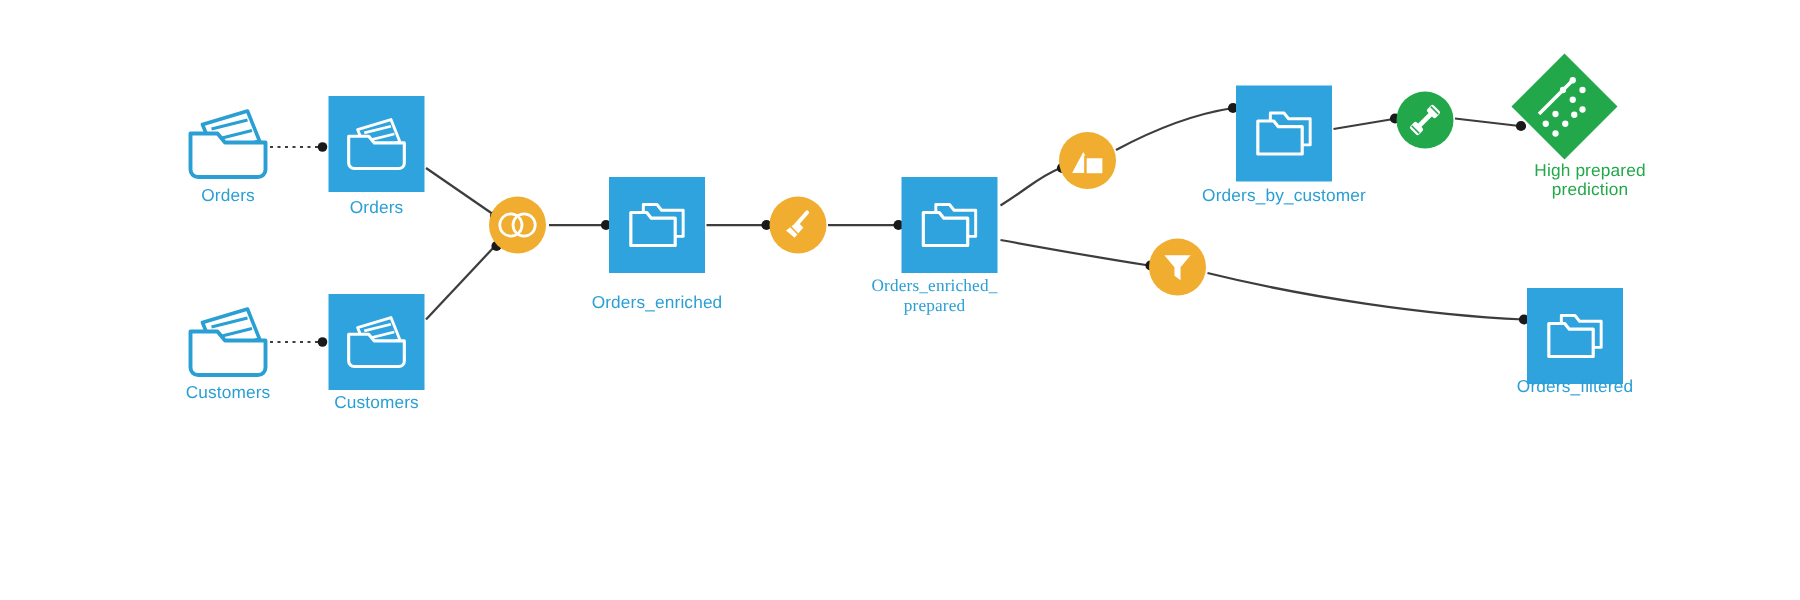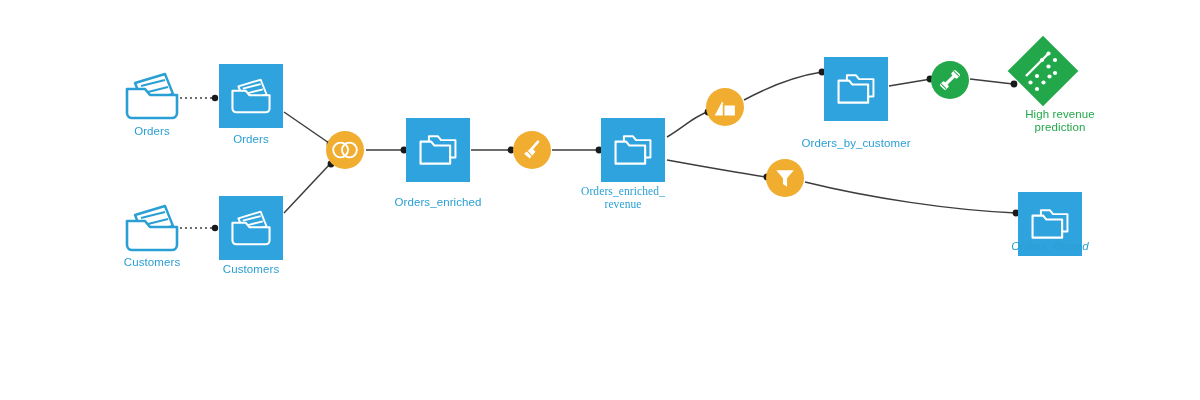--- a/index.html
+++ b/index.html
@@ -122,37 +122,37 @@
 </div>
 
 <div class="node ds-box" style="left:601px;top:118px;background:#2fa3dd;">
   <svg width="44" height="40" viewBox="0 0 58 52">
     <path d="M17 8 H29 L33 13 H52 V36 H17 Z" fill="#2fa3dd" stroke="#ffffff" stroke-width="2.6" stroke-linejoin="round"></path>
     <path d="M6 15 H20 L24 20 H45 V44 H6 Z" fill="#2fa3dd" stroke="#ffffff" stroke-width="2.8" stroke-linejoin="round"></path>
   </svg>
 </div>
 <div class="label blue wrap" style="left:560px;top:185px;width:126px;font-family:Liberation Serif, serif;">
   <span>Orders_enriched_</span><br>
-  <span>revenue</span>
+  <span>prepared</span>
 </div>
 
 <div class="node recipe" style="left:706px;top:88px;background:#f0ad30;">
   <svg width="28" height="28" viewBox="0 0 30 30">
     <path d="M4 24 L12 9 L20 24 Z" fill="#ffffff"></path>
     <rect x="13.5" y="12.5" width="13" height="12.5" fill="#ffffff" stroke="#f0ad30" stroke-width="1.8"></rect>
   </svg>
 </div>
 
 <div class="node ds-box" style="left:824px;top:57px;background:#2fa3dd;">
   <svg width="44" height="40" viewBox="0 0 58 52">
     <path d="M17 8 H29 L33 13 H52 V36 H17 Z" fill="#2fa3dd" stroke="#ffffff" stroke-width="2.6" stroke-linejoin="round"></path>
     <path d="M6 15 H20 L24 20 H45 V44 H6 Z" fill="#2fa3dd" stroke="#ffffff" stroke-width="2.8" stroke-linejoin="round"></path>
   </svg>
 </div>
-<div class="label blue" style="left:781px;top:137px;width:150px;">Orders_by_customer</div>
+<div class="label blue" style="left:781px;top:125px;width:150px;">Orders_by_customer</div>
 
 <div class="node recipe" style="left:766px;top:159px;background:#f0ad30;">
   <svg width="24" height="24" viewBox="0 0 26 26">
     <path d="M3.5 4.5 H22.5 L15.2 13.2 V22.5 L10.8 19.4 V13.2 Z" fill="#ffffff"></path>
   </svg>
 </div>
 
 <div class="node recipe" style="left:931px;top:61px;background:#22a84a;">
   <svg width="28" height="28" viewBox="0 0 28 28">
     <g transform="rotate(-45 14 14)">
@@ -176,23 +176,23 @@
       <circle cx="29.5" cy="28.5" r="2.1"></circle>
       <circle cx="22" cy="12" r="2.1"></circle>
       <circle cx="28.5" cy="5.5" r="2.1"></circle>
       <circle cx="35" cy="12" r="2.1"></circle>
       <circle cx="28.5" cy="18.5" r="2.1"></circle>
       <circle cx="35" cy="25" r="2.1"></circle>
     </g>
   </svg>
 </div>
 <div class="label green wrap" style="left:1000px;top:108px;width:120px;">
-  <span>High revenue</span><br>
+  <span>High prepared</span><br>
   <span>prediction</span>
 </div>
 
 <div class="node ds-box" style="left:1018px;top:192px;background:#2fa3dd;">
   <svg width="44" height="40" viewBox="0 0 58 52">
     <path d="M17 8 H29 L33 13 H52 V36 H17 Z" fill="#2fa3dd" stroke="#ffffff" stroke-width="2.6" stroke-linejoin="round"></path>
     <path d="M6 15 H20 L24 20 H45 V44 H6 Z" fill="#2fa3dd" stroke="#ffffff" stroke-width="2.8" stroke-linejoin="round"></path>
   </svg>
 </div>
-<div class="label blue" style="left:990px;top:240px;width:120px;font-style:italic;">Orders_filtered</div>
+<div class="label blue" style="left:990px;top:252px;width:120px;">Orders_filtered</div>
 
 </body></html>

